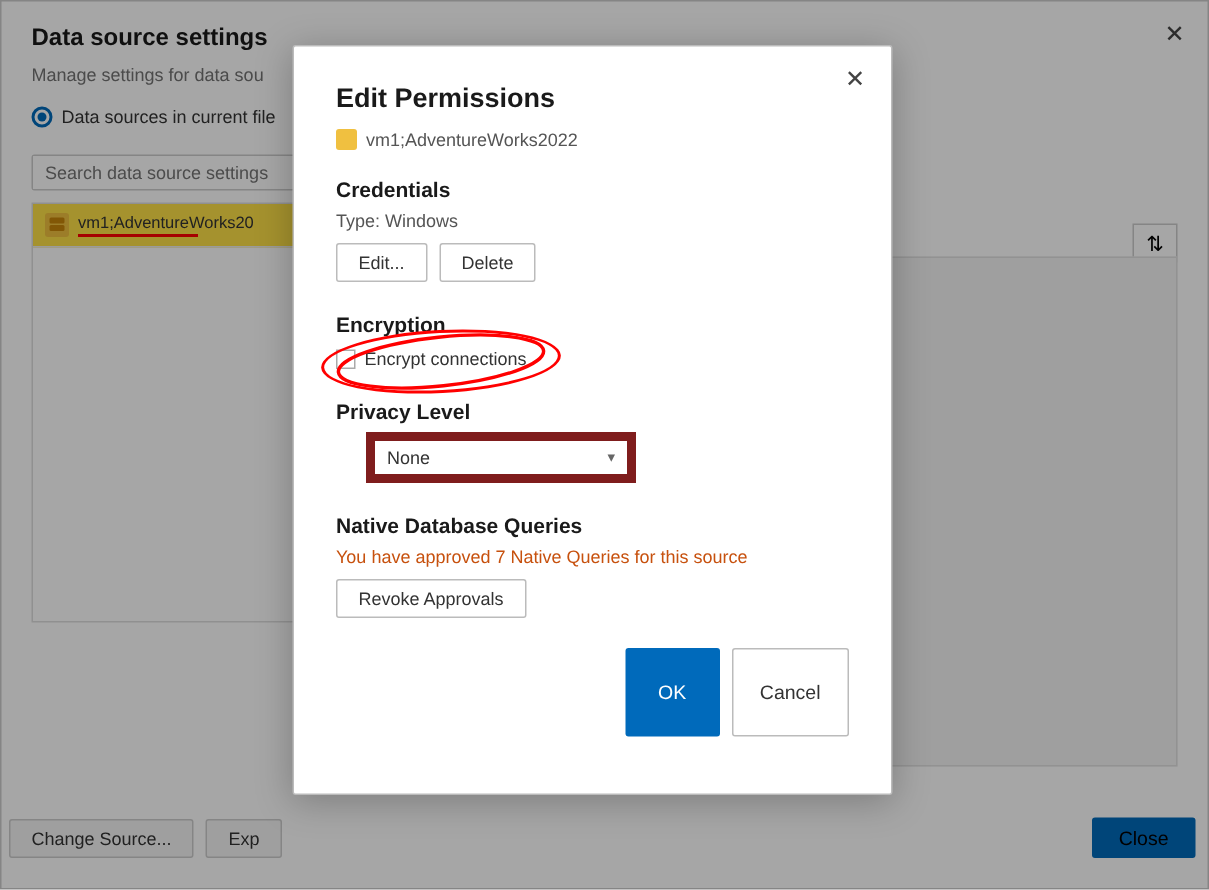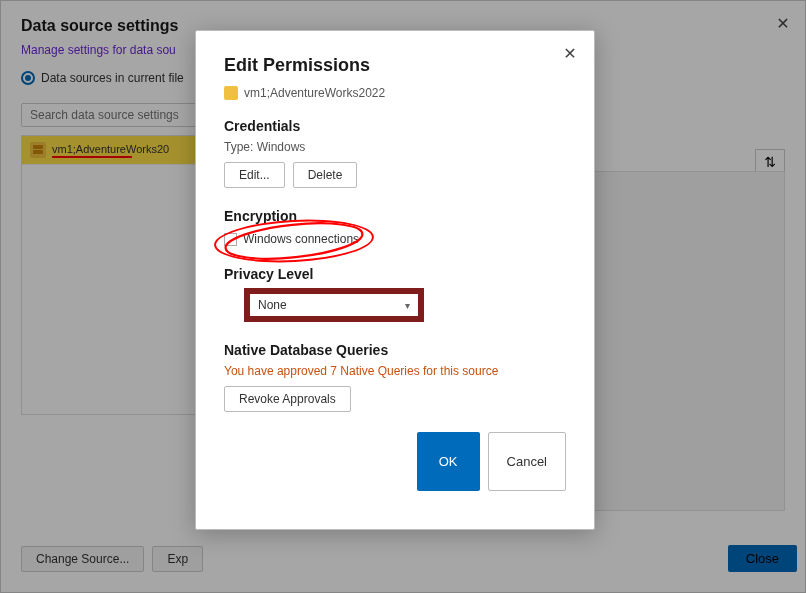--- a/index.html
+++ b/index.html
@@ -26,21 +26,21 @@
     
     .main-title {
       font-size: 16px;
       font-weight: 600;
       padding: 16px 20px 8px 20px;
       color: #1a1a1a;
     }
 
     .main-subtitle {
       font-size: 12px;
-      color: #6d28d9;
+      color: #737373;
       padding: 0 20px 10px 20px;
     }
 
     .radio-row {
       display: flex;
       align-items: center;
       gap: 6px;
       padding: 4px 20px 10px 20px;
       font-size: 12px;
       color: #333;
@@ -120,21 +120,21 @@
 
     .red-underline {
       border-bottom: 2px solid red;
       width: 50%;
       margin-top: 1px;
     }
 
     .bottom-buttons {
       position: absolute;
       bottom: 20px;
-      left: 20px;
+      left: 5px;
       display: flex;
       gap: 8px;
     }
 
     .btn-secondary {
       padding: 5px 14px;
       border: 1px solid #ccc;
       background: #f5f5f5;
       border-radius: 2px;
       font-size: 12px;
@@ -456,21 +456,21 @@
     <div class="btn-row">
       <button class="btn-modal-secondary">Edit...</button>
       <button class="btn-modal-secondary">Delete</button>
     </div>
   </div>
 
   <div class="encryption-section">
     <div class="section-title">Encryption</div>
     <div class="checkbox-row">
       <div class="checkbox-box"></div>
-      <span>Windows connections</span>
+      <span>Encrypt connections</span>
     </div>
 
     <svg class="encrypt-circle" width="160" height="42" viewBox="0 0 160 42" style="position:absolute; top:12px; left:-10px; pointer-events:none;">
       <ellipse cx="80" cy="21" rx="76" ry="18" fill="none" stroke="red" stroke-width="2.5" stroke-dasharray="none" style="transform:rotate(-3deg); transform-origin:50% 50%;"></ellipse>
     </svg>
   </div>
 
   <div class="privacy-section">
     <div class="section-title">Privacy Level</div>
     <div class="select-dropdown">

